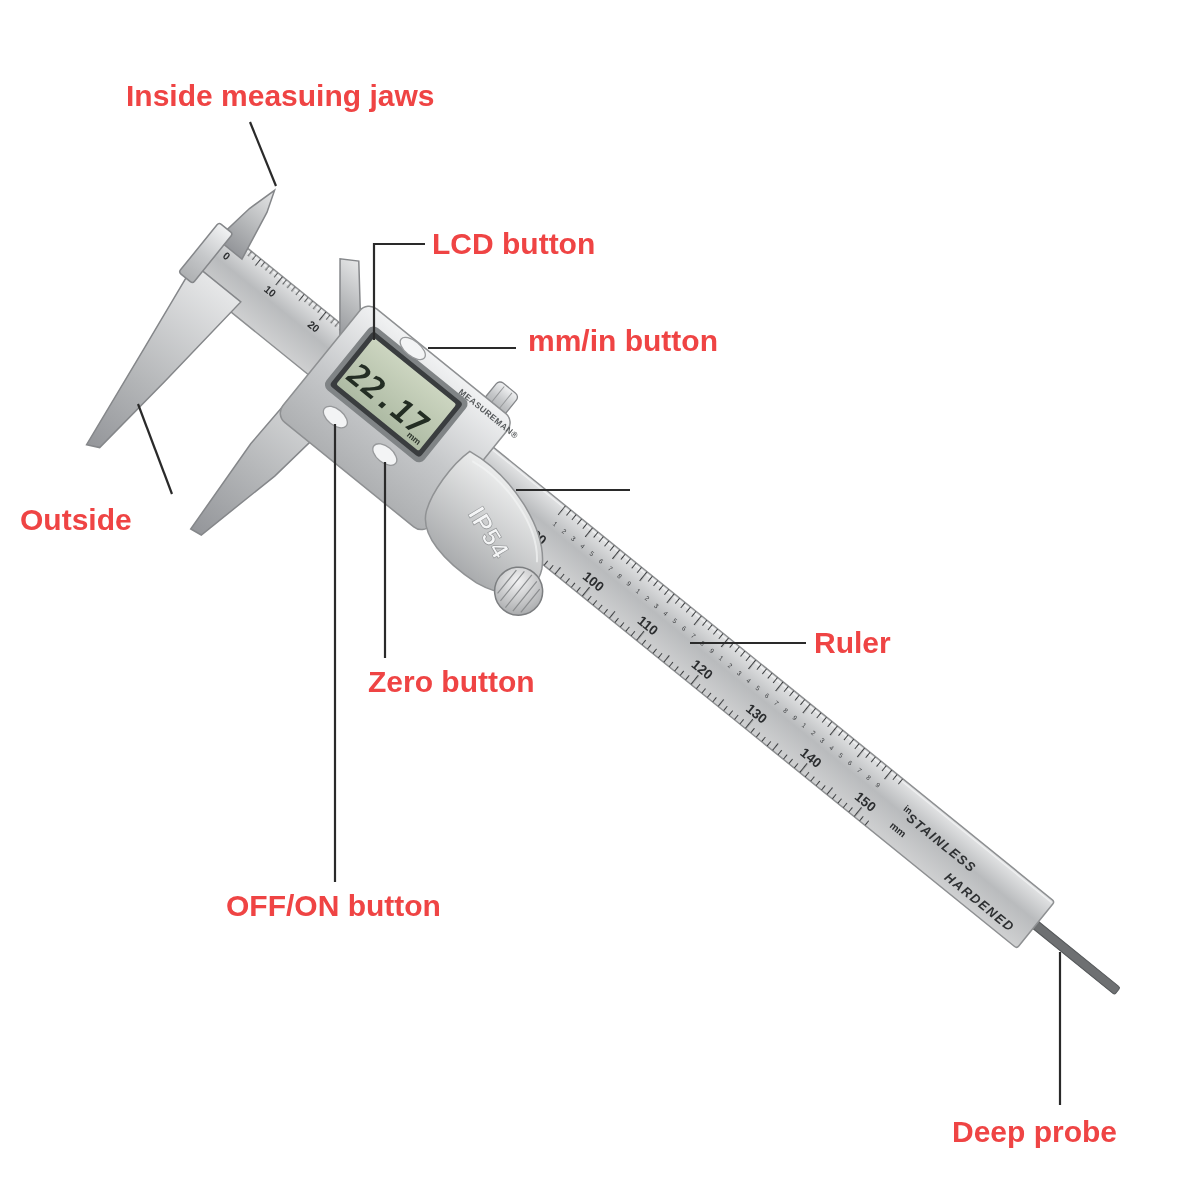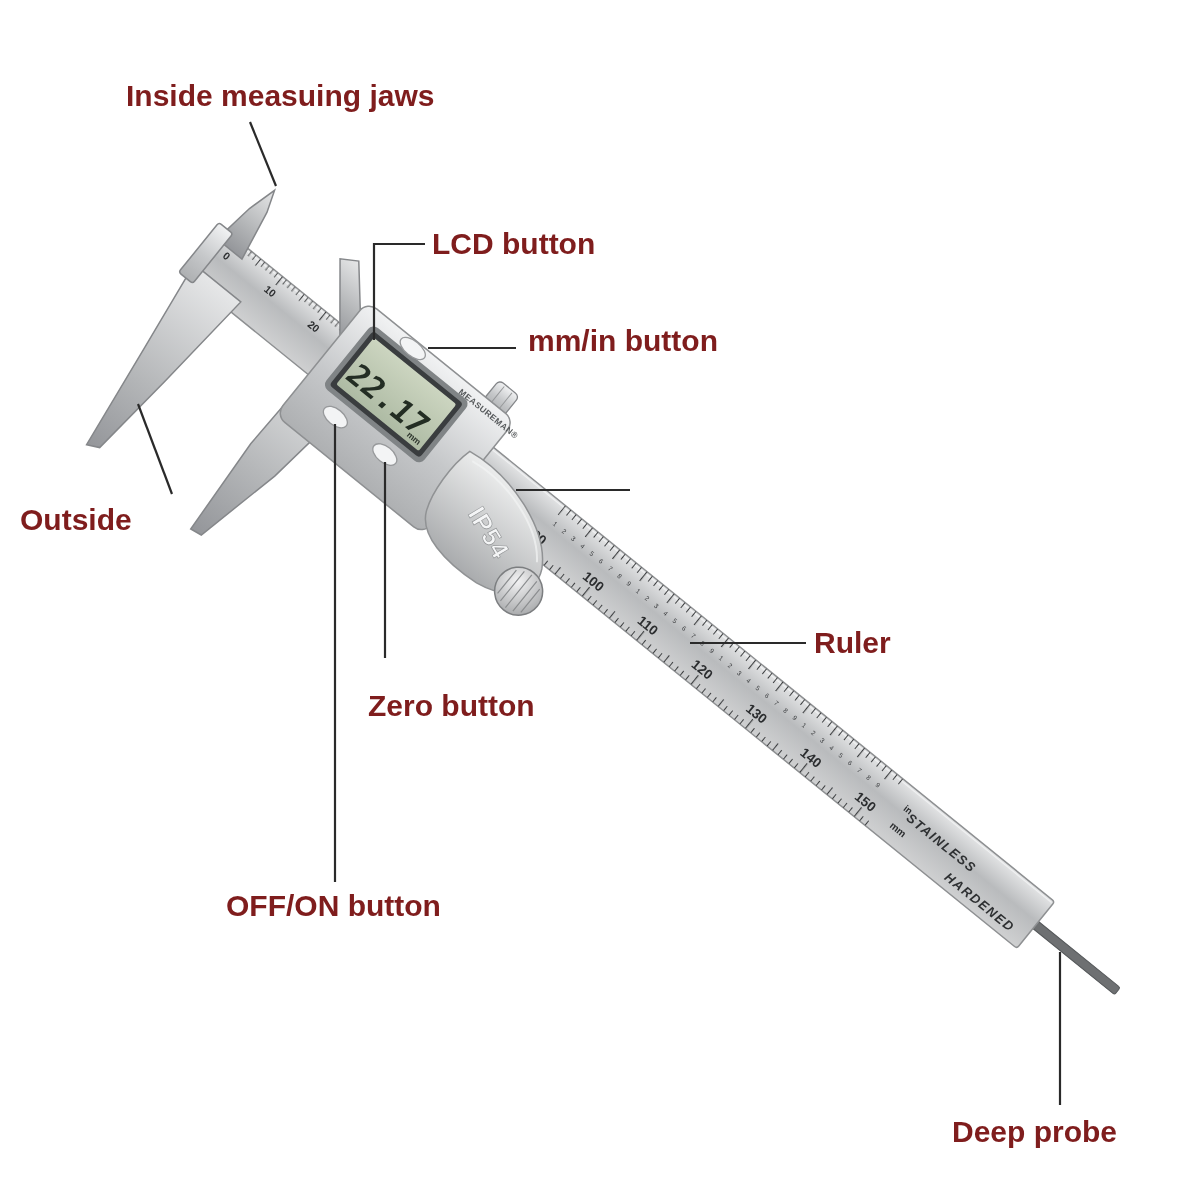--- a/index.html
+++ b/index.html
@@ -2,21 +2,21 @@
 <html><head>
 <meta charset="utf-8">
 <style>
   html,body{margin:0;padding:0;background:#fff;}
   #stage{
     position:relative;width:1200px;height:1200px;background:#ffffff;
     font-family:"Liberation Sans", sans-serif;overflow:hidden;
   }
   #art{position:absolute;left:0;top:0;}
   .callout-label{
-    position:absolute;font-weight:700;font-size:30px;color:#7f1d1d;
+    position:absolute;font-weight:700;font-size:30px;color:#ef4444;
     white-space:nowrap;line-height:36px;
   }
   .callout-label.centered{white-space:normal;}
 </style>
 </head>
 <body>
 
 <div id="stage">
 
   <svg id="art" width="1200" height="1200" viewBox="0 0 1200 1200">
@@ -177,21 +177,21 @@
 
   <div class="callout-label" style="left:432px;top:226px;">LCD button</div>
 
   <div class="callout-label" style="left:528px;top:323px;">mm/in button</div>
 
   <div class="callout-label centered" style="left:20px;top:502px;width:300px;">
     <span>Outside</span><br>
   </div>
 
 
-  <div class="callout-label" style="left:368px;top:664px;margin-top:24px;">Zero button</div>
+  <div class="callout-label" style="left:368px;top:664px;">Zero button</div>
 
   <div class="callout-label" style="left:814px;top:625px;">Ruler</div>
 
   <div class="callout-label" style="left:226px;top:888px;text-align:right;">OFF/ON button</div>
 
   <div class="callout-label" style="left:952px;top:1114px;">Deep probe</div>
 
 </div>
 
 </body></html>

